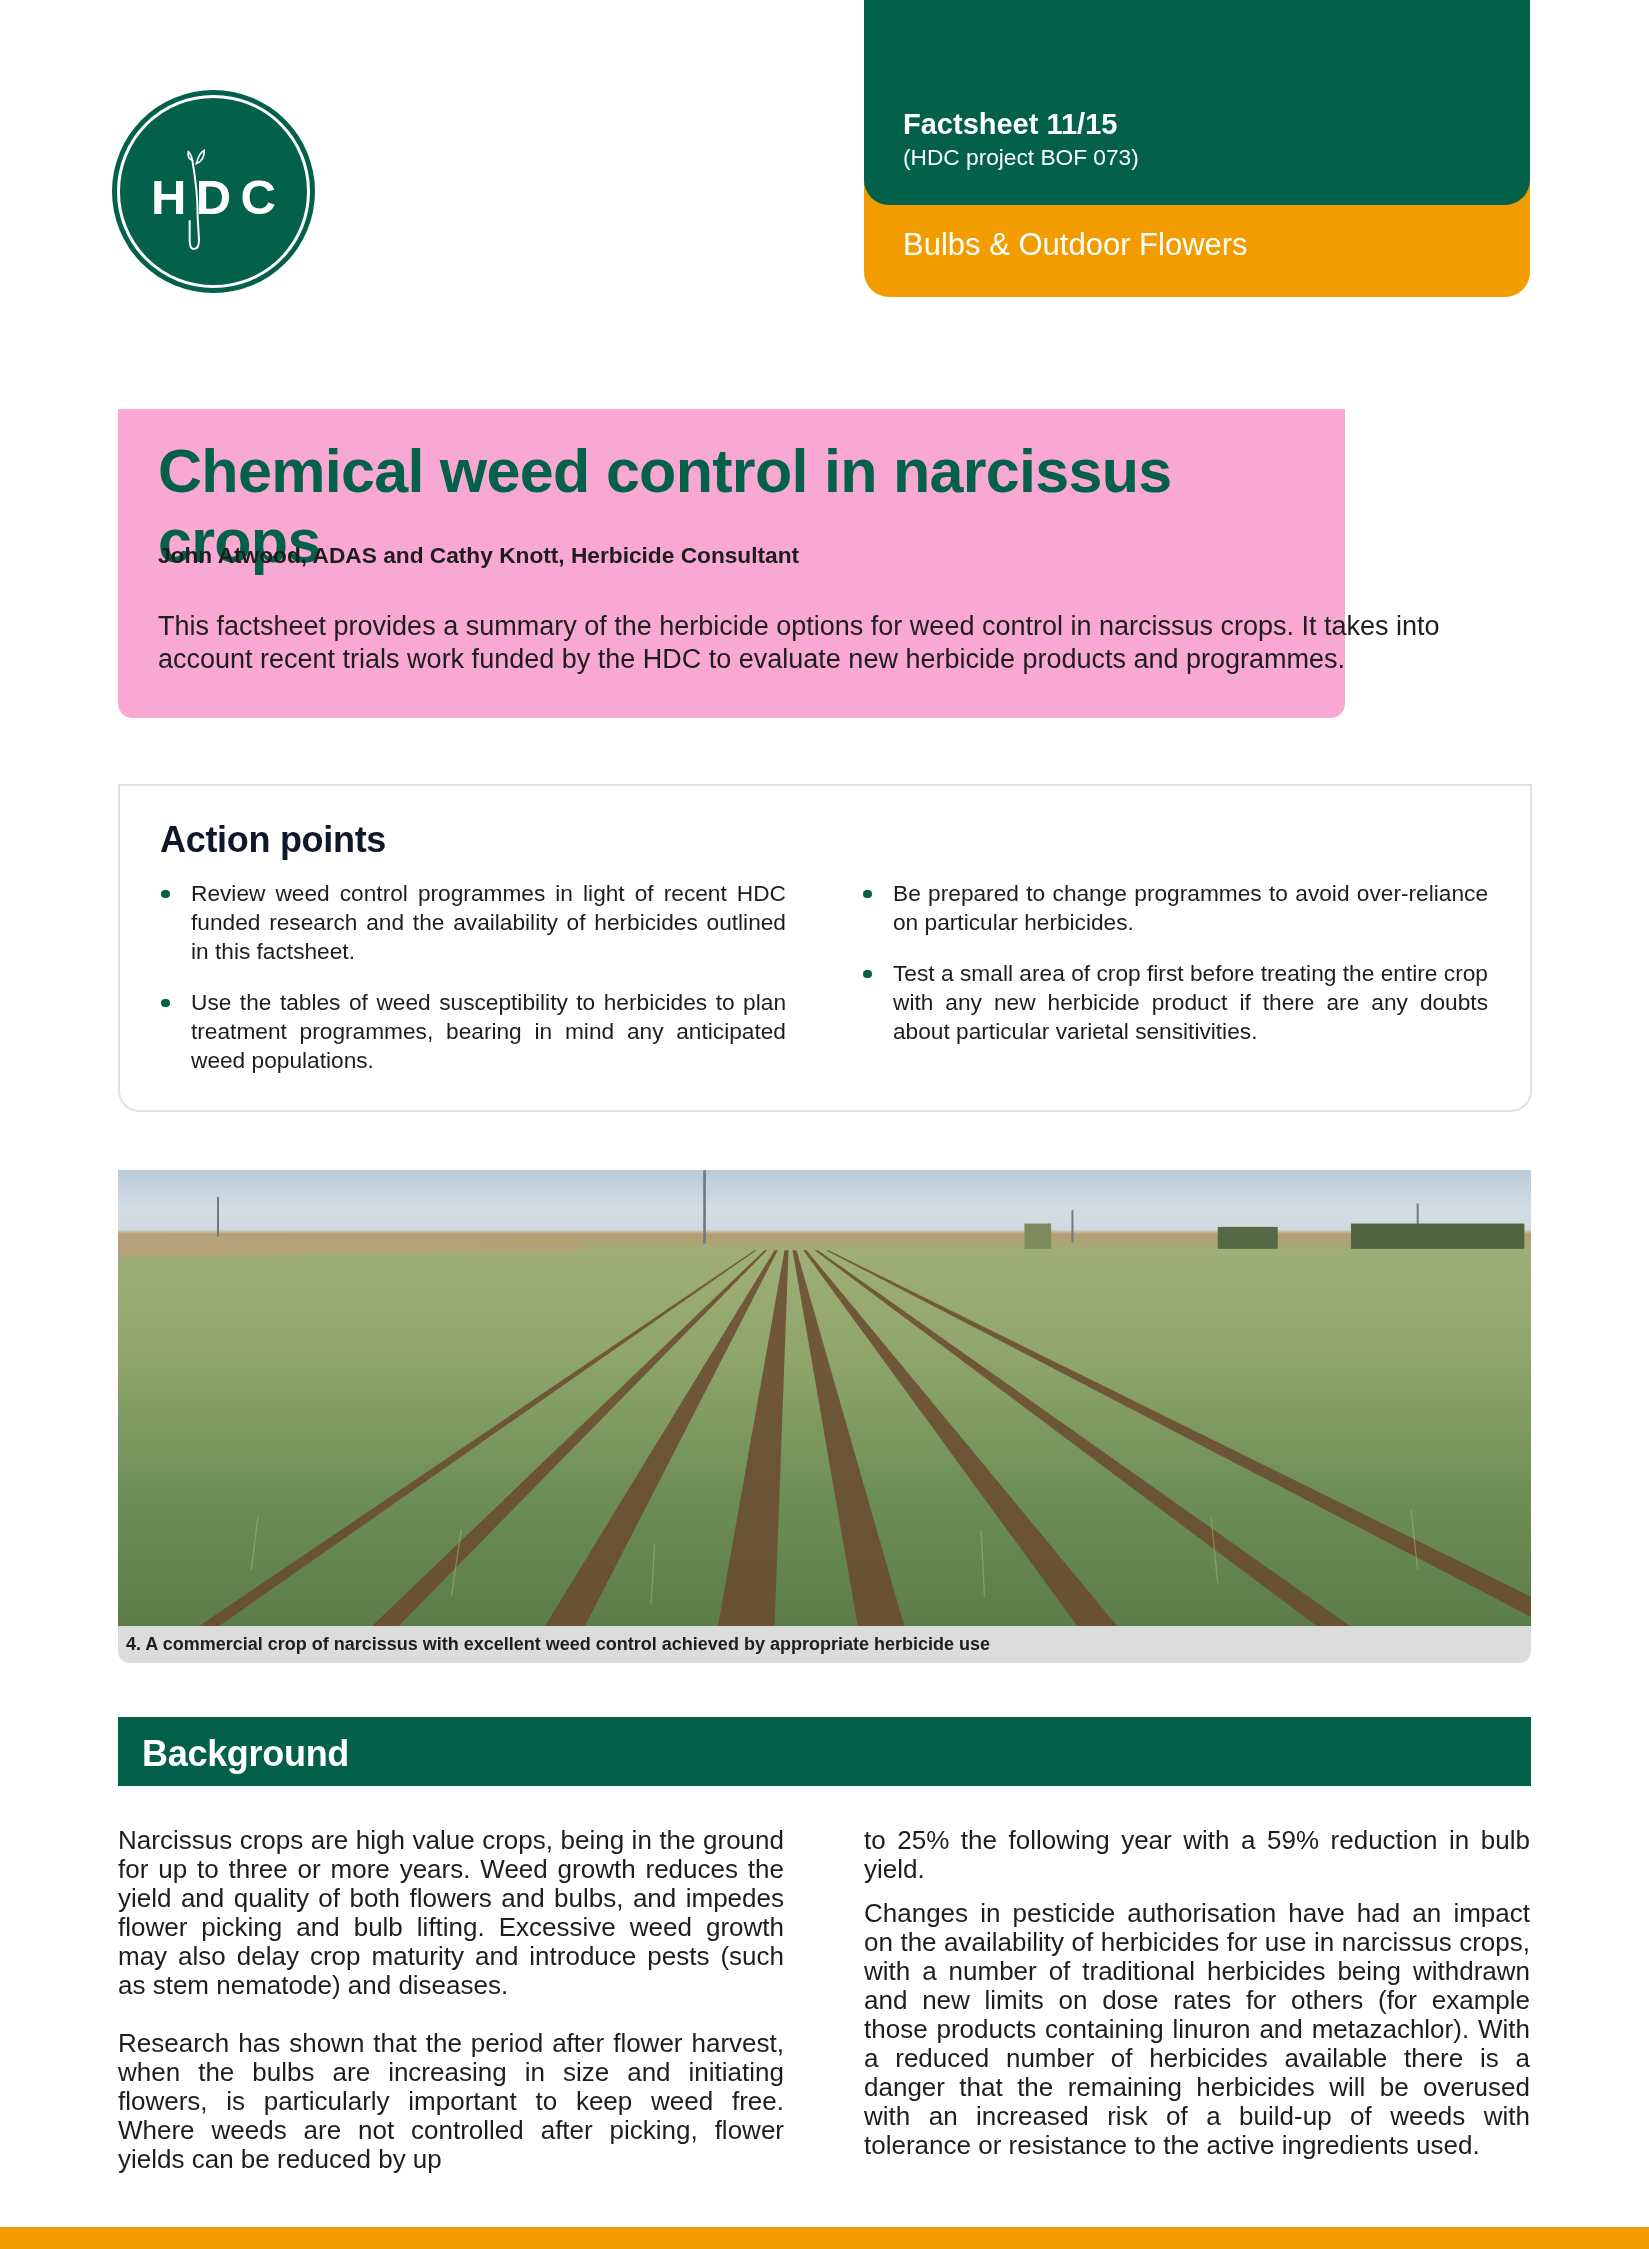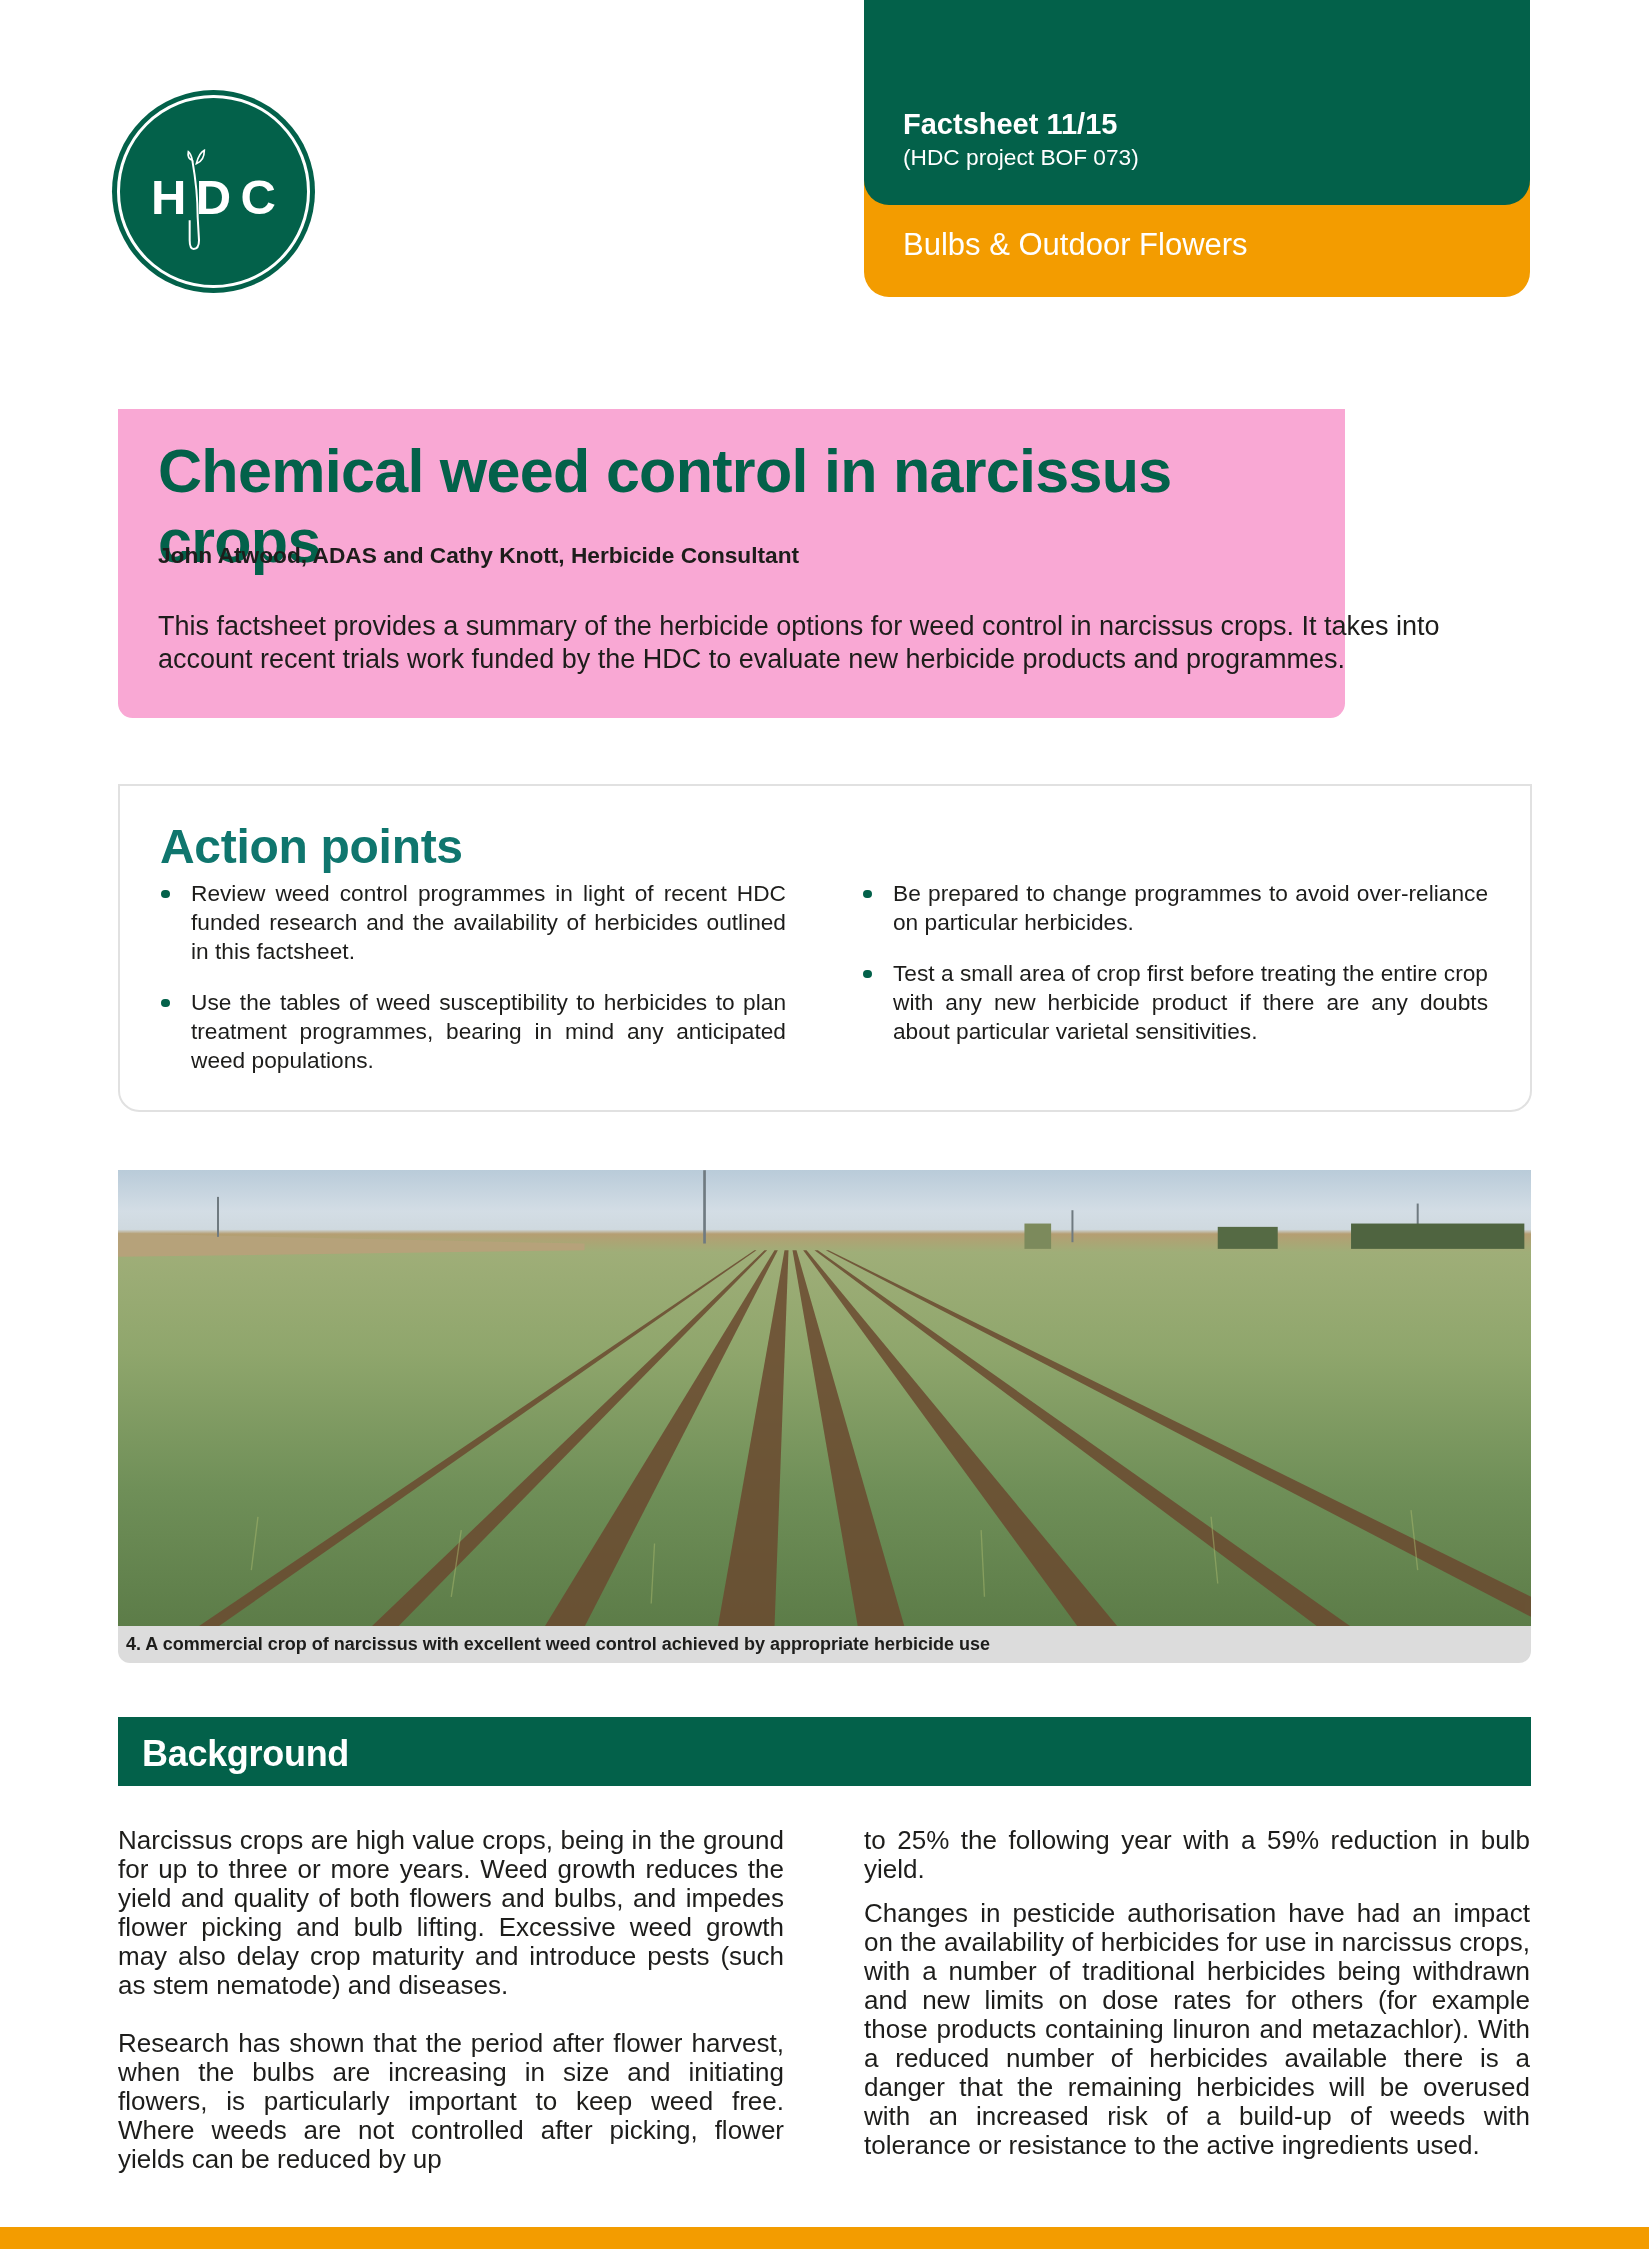--- a/index.html
+++ b/index.html
@@ -47,21 +47,21 @@
   }
   .title { position: absolute; left: 40px; top: 27px; color: #03614a; font-weight: bold; font-size: 61px; letter-spacing: -0.7px; }
   .authors { position: absolute; left: 40px; top: 133px; font-weight: bold; font-size: 22.7px; color: #1d1d1b; }
   .intro { position: absolute; left: 40px; top: 201px; width: 1340px; font-size: 27px; line-height: 33px; color: #1d1d1b; }
 
   
   .ap-box {
     left: 118px; top: 784px; width: 1410px; height: 324px;
     border: 2.7px solid #e1e1e1; border-radius: 0 0 21.3px 21.3px; border-top-width: 2.7px; background: #fff;
   }
-  .ap-heading { position: absolute; left: 40px; top: 33px; color: #0f766e; font-weight: bold; font-size: 48px; letter-spacing: -0.3px; }
+  .ap-heading { position: absolute; left: 40px; top: 33px; color: #0f172a; font-weight: bold; font-size: 36px; letter-spacing: -0.3px; }
   .ap-col { position: absolute; top: 93px; width: 626px; }
   .ap-col.left { left: 40px; }
   .ap-col.right { left: 742px; }
   .ap-item { position: relative; padding-left: 31px; font-size: 22.7px; line-height: 29px; text-align: justify; margin-bottom: 22px; }
   .ap-bullet { position: absolute; left: 1.3px; top: 10.7px; width: 8.7px; height: 8.7px; border-radius: 50%; background: #03614a; }
 
   
   .photo {
     left: 118px; top: 1170px; width: 1413px; height: 457px; overflow: hidden;
     background: linear-gradient(180deg, #b9cbd9 0%, #d3dde5 9%, #cfd9df 13%, #b59e72 14%, #9fae78 18%, #8fa66c 40%, #6f8f58 70%, #5c7c48 100%);

